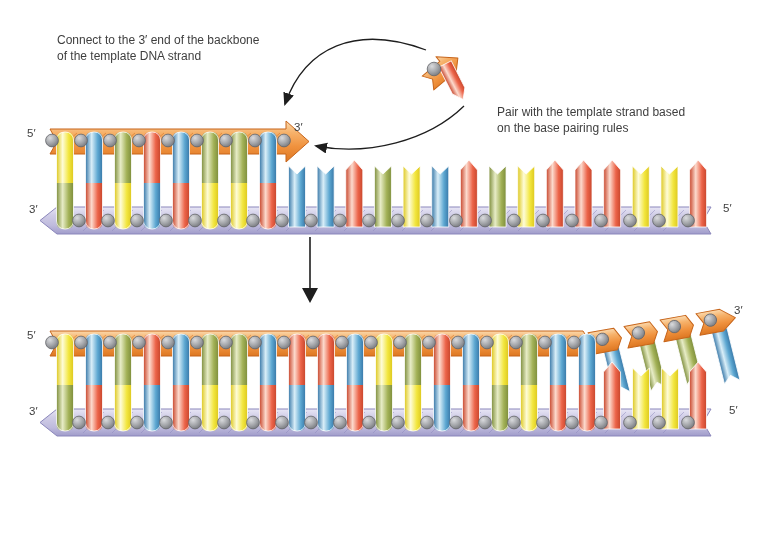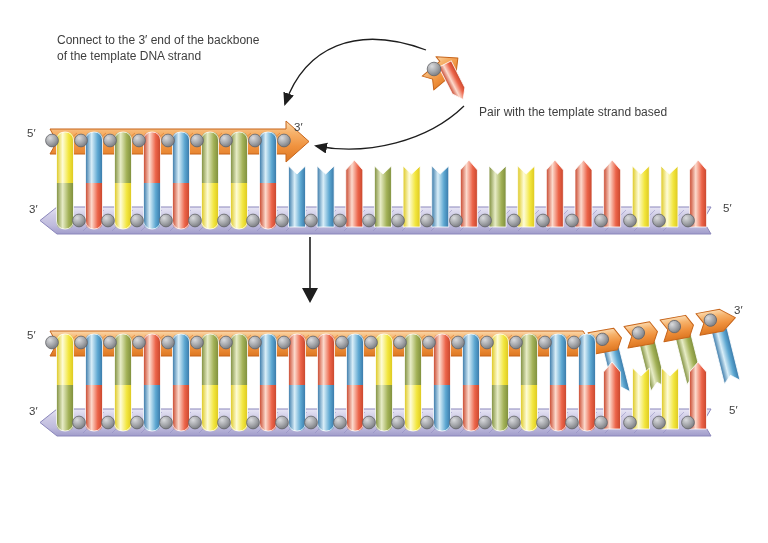--- a/index.html
+++ b/index.html
@@ -421,22 +421,23 @@
         <polygon points="0,-9 23,-9 23,-15 39,0 23,15 23,9 0,9 6,0" transform="translate(428,83) rotate(-40)" fill="url(#grad-orange)" stroke="#c7651b" stroke-width="1" stroke-linejoin="round"></polygon>
         <path d="M-7,0 L7,0 L7,30 L0,40 L-7,30 Z" transform="translate(445,64) rotate(-27)" fill="url(#grad-red)" stroke="rgba(255,255,255,.85)" stroke-width="1"></path>
         <circle cx="434" cy="69" r="6.8" fill="url(#grad-ball)" stroke="#63656a" stroke-width="0.8"></circle>
       </g>
     </svg>
 
   <div class="note" style="left:57px;top:32px;">
     <div>Connect to the 3′ end of the backbone</div>
     <div>of the template DNA strand</div>
   </div>
-  <div class="note" style="left:479px;top:104px;">
+  <div class="note" style="left:497px;top:104px;">
     <div>Pair with the template strand based</div>
+    <div>on the base pairing rules</div>
   </div>
 
   <span class="plabel" style="left:27px;top:127px;">5′</span>
   <span class="plabel" style="left:29px;top:203px;">3′</span>
   <span class="plabel" style="left:294px;top:121px;">3′</span>
   <span class="plabel" style="left:723px;top:202px;">5′</span>
   <span class="plabel" style="left:27px;top:329px;">5′</span>
   <span class="plabel" style="left:29px;top:405px;">3′</span>
   <span class="plabel" style="left:734px;top:304px;">3′</span>
   <span class="plabel" style="left:729px;top:404px;">5′</span>

